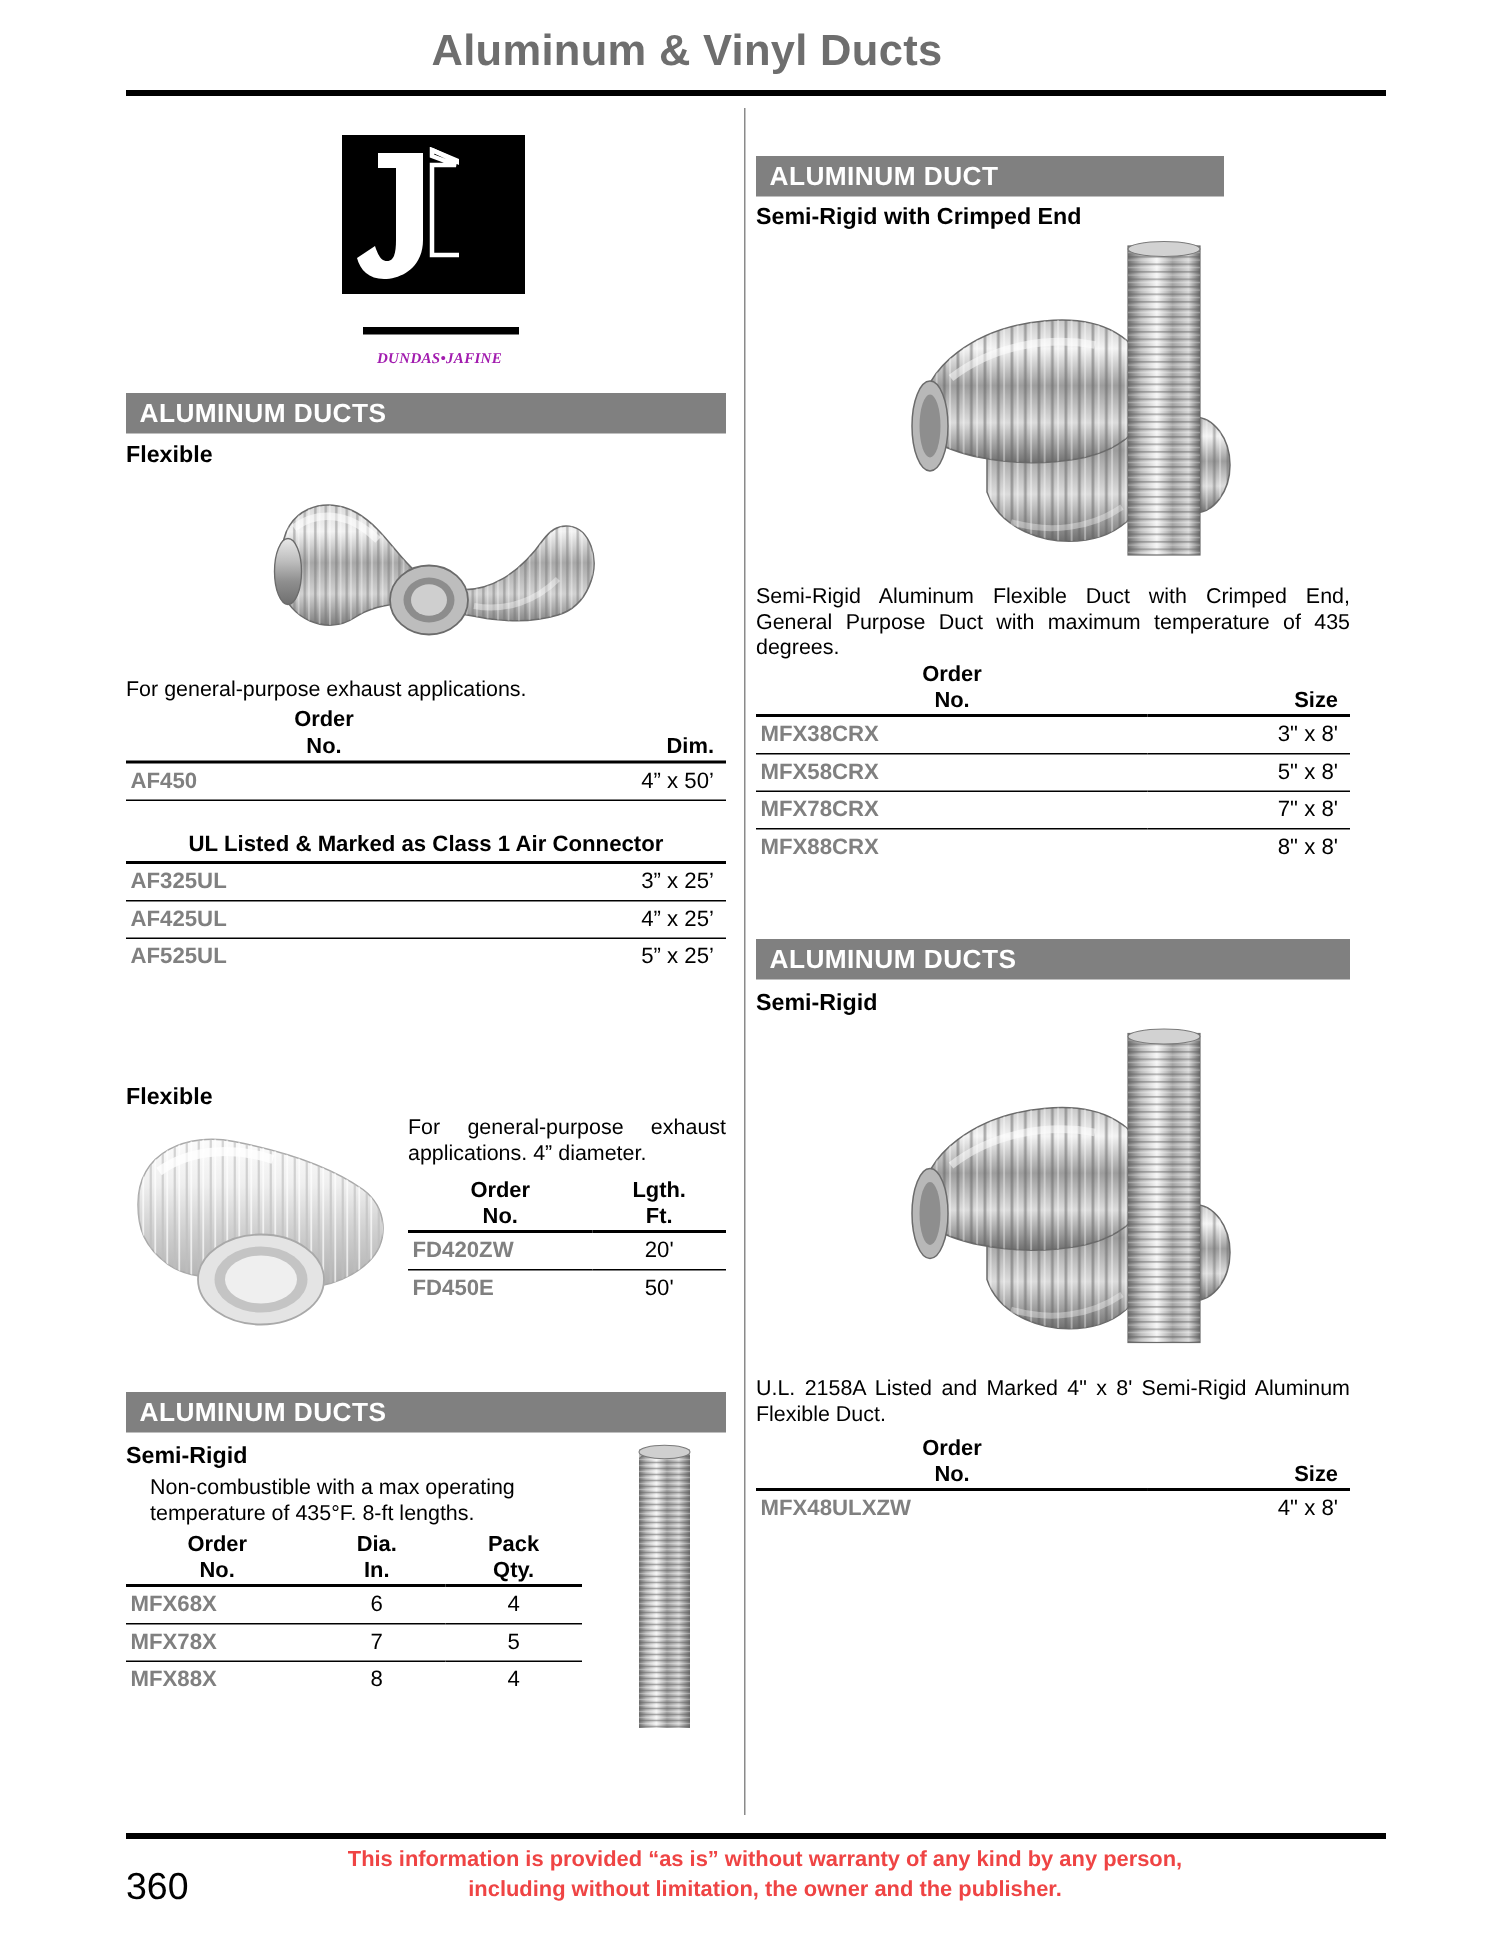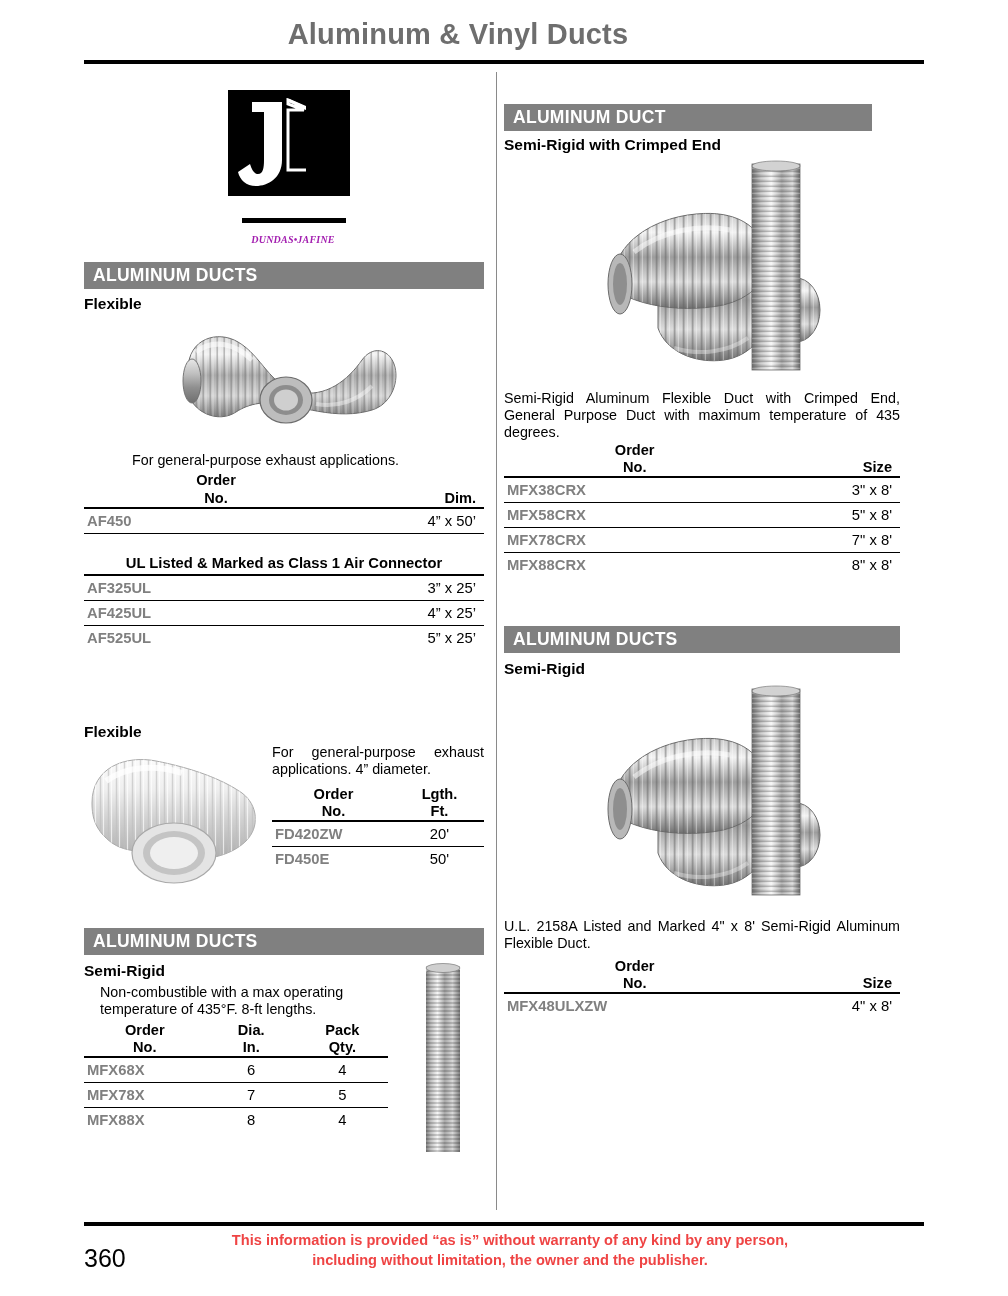--- a/index.html
+++ b/index.html
@@ -170,21 +170,21 @@
     <ellipse cx="120" cy="92" rx="26" ry="23" fill="#bdbdbd" stroke="#6b6b6b" stroke-width="1.2"></ellipse>
     <ellipse cx="120" cy="92" rx="17" ry="15" fill="#8d8d8d"></ellipse>
     <ellipse cx="120" cy="92" rx="12" ry="10.5" fill="#cfcfcf"></ellipse>
 
     <ellipse cx="26" cy="73" rx="9" ry="22" fill="url(#alu1b)" stroke="#6b6b6b" stroke-width="0.9"></ellipse>
 
     <path d="M30 44 C48 30 70 36 86 52" stroke="#ffffff" stroke-width="5" fill="none" opacity="0.55"></path>
     <path d="M150 96 C172 100 192 92 206 78" stroke="#ffffff" stroke-width="4" fill="none" opacity="0.4"></path>
   </svg>
 
-  <div class="para nojust" style="left:84px;top:452px;width:400px;margin-left:48px;">For general-purpose exhaust applications.</div>
+  <div class="para nojust" style="left:84px;top:452px;width:400px;">For general-purpose exhaust applications.</div>
 
   <table class="t" style="left:84px;top:472px;width:400px;">
     <colgroup>
         <col style="width:66%">
         <col style="width:34%">
       </colgroup>
     <thead>
       <tr>
         <th style="text-align:center;padding-left:0;">
           <div class="hdr-stack">
@@ -354,21 +354,21 @@
         <td class="val">5</td>
       </tr>
       <tr class="last">
         <td class="ord">MFX88X</td>
         <td class="val">8</td>
         <td class="val">4</td>
       </tr>
     </tbody>
   </table>
 
-  <div class="bar" style="left:504px;top:104px;width:368px;">ALUMINUM DUCT</div>
+  <div class="bar" style="left:504px;top:104px;width:312px;">ALUMINUM DUCT</div>
   <div class="subhead" style="left:504px;top:136px;">Semi-Rigid with Crimped End</div>
 
   <svg class="img" style="left:600px;top:160px;" width="300" height="215" viewBox="0 0 300 215">
     <defs>
       <linearGradient id="sr1" x1="0" y1="0" x2="0" y2="1">
         <stop offset="0%" stop-color="#c8c8c8"></stop>
           <stop offset="20%" stop-color="#f3f3f3"></stop>
         <stop offset="46%" stop-color="#9d9d9d"></stop>
           <stop offset="72%" stop-color="#dcdcdc"></stop>
         <stop offset="100%" stop-color="#707070"></stop>

